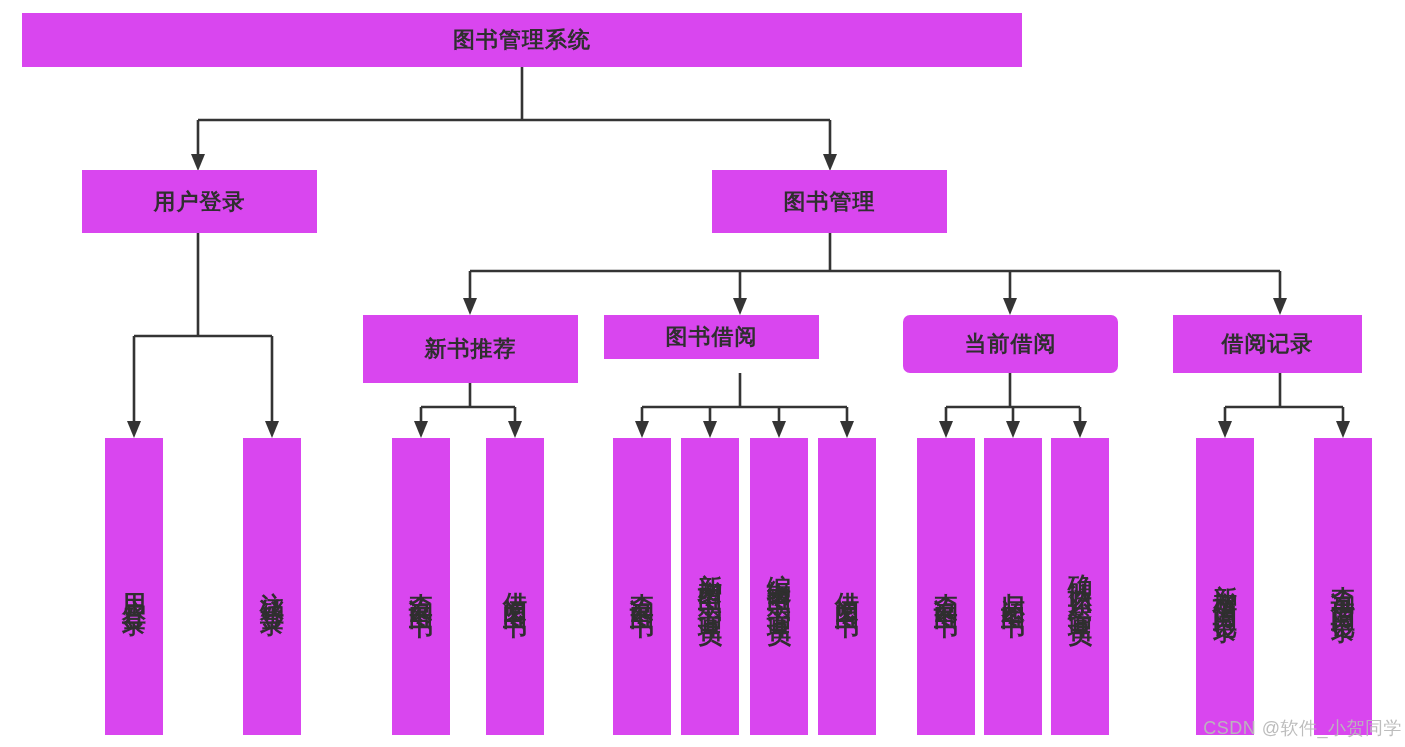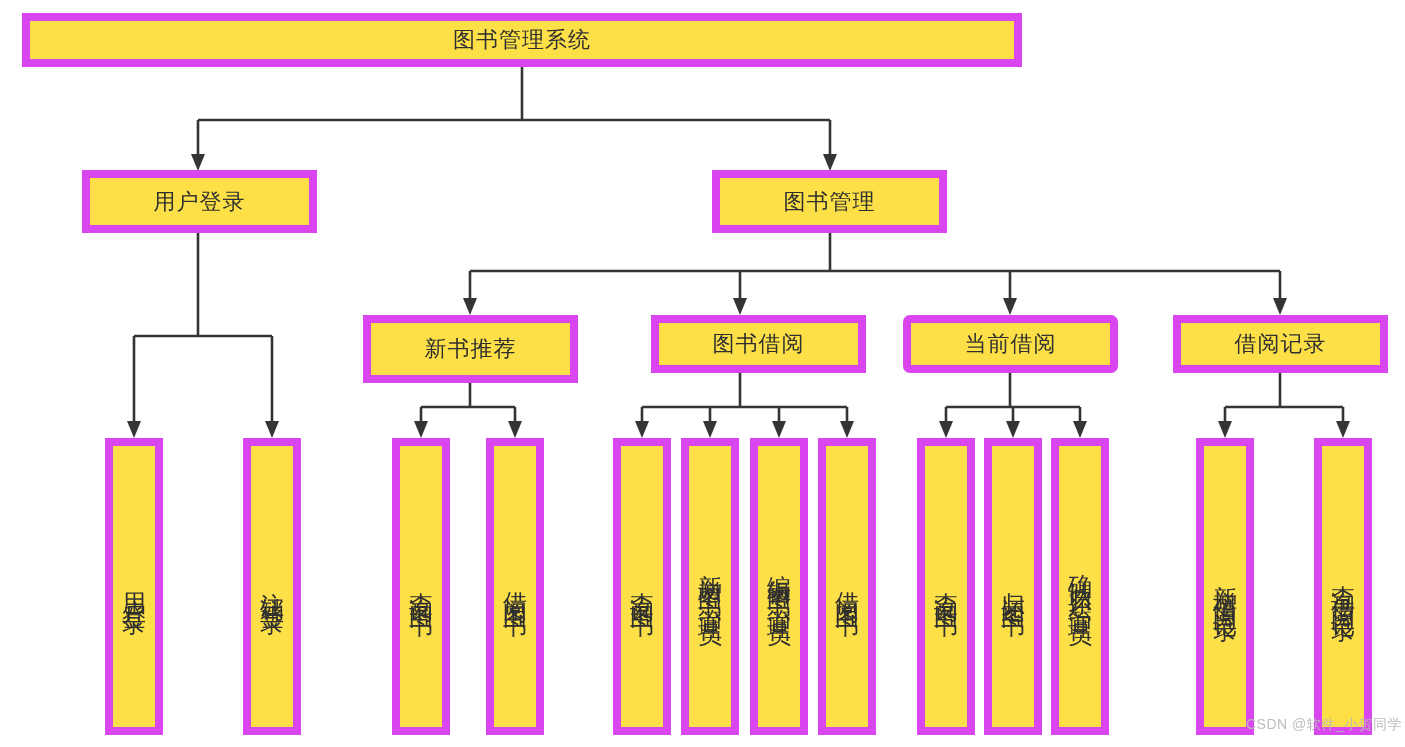--- a/index.html
+++ b/index.html
@@ -23,42 +23,43 @@
     fill: none;
   }
   svg.connectors polygon {
     fill: #343434;
     stroke: none;
   }
   .box {
     position: absolute;
     box-sizing: border-box;
     border: 8px solid #d946ef;
-    background: #fde047;
+    background: #d946ef;
     display: flex;
     align-items: center;
     justify-content: center;
+    font-weight: bold;
   }
   .h-label {
     font-size: 22px;
     letter-spacing: 1px;
     white-space: nowrap;
   }
   .v-label {
     writing-mode: vertical-rl;
     font-size: 24px;
     letter-spacing: 7px;
     line-height: 1;
     white-space: nowrap;
   }
   .watermark {
     position: absolute;
     right: 3px;
     top: 716px;
-    font-size: 14px;
+    font-size: 18px;
     color: rgba(185,185,185,0.95);
     letter-spacing: 0.5px;
     white-space: nowrap;
   }
 </style>
 </head>
 <body>
 
 <div class="stage">
 
@@ -112,27 +113,27 @@
   <div class="box" style="left:82px; top:170px; width:235px; height:63px;">
     <span class="h-label">用户登录</span>
   </div>
   <div class="box" style="left:712px; top:170px; width:235px; height:63px;justify-content:center;">
     <span class="h-label">图书管理</span>
   </div>
 
   <div class="box" style="left:363px; top:315px; width:215px; height:68px;">
     <span class="h-label">新书推荐</span>
   </div>
-  <div class="box" style="left:651px; top:315px; width:215px; height:58px;">
+  <div class="box" style="left:604px; top:315px; width:215px; height:44px;">
     <span class="h-label">图书借阅</span>
   </div>
   <div class="box" style="left:903px; top:315px; width:215px; height:58px;border-radius:7px;">
     <span class="h-label">当前借阅</span>
   </div>
-  <div class="box" style="left:1173px; top:315px; width:215px; height:58px;">
+  <div class="box" style="left:1173px; top:315px; width:189px; height:58px;">
     <span class="h-label">借阅记录</span>
   </div>
 
   <div class="box" style="left:105px; top:438px; width:58px; height:297px;">
     <span class="v-label">用户登录</span>
   </div>
   <div class="box" style="left:243px; top:438px; width:58px; height:297px;">
     <span class="v-label">注销登录</span>
   </div>
 

